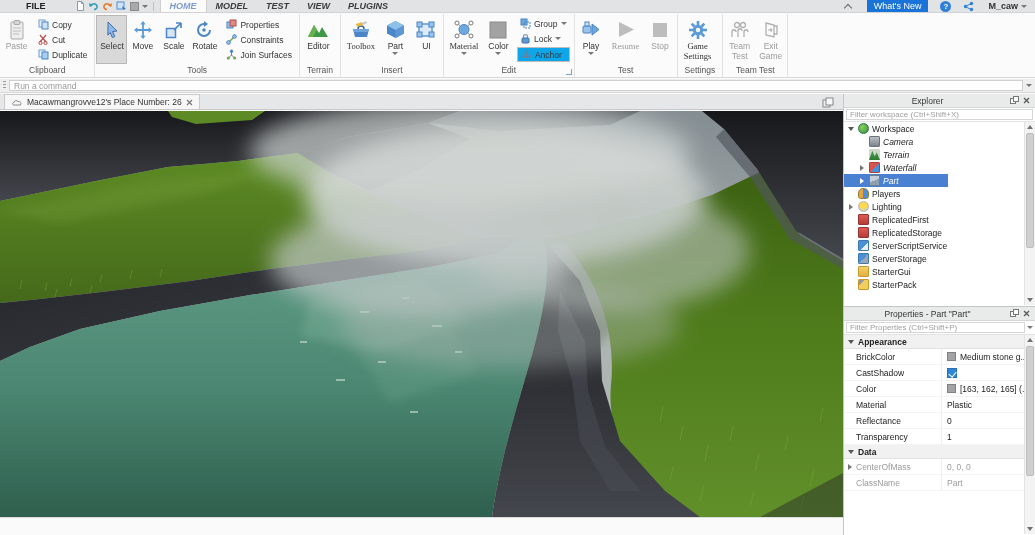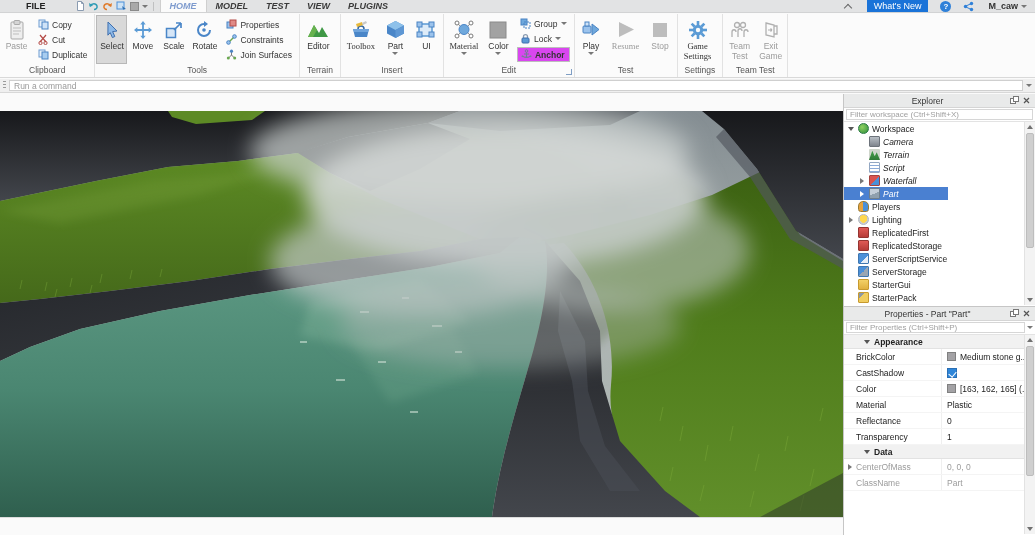--- a/index.html
+++ b/index.html
@@ -32,21 +32,21 @@
   .ritems { flex:1; display:flex; align-items:stretch; }
   .rglabel { text-align:center; font-size:8.5px; color:#555; padding:1px 6px 2px; white-space:nowrap; }
   .rbtn { display:flex; flex-direction:column; align-items:center; width:31px; padding-top:3px; gap:1px;
           font-size:8.5px; color:#333; text-align:center; line-height:9px; }
   .rbtn.w34 { width:35px; } .rbtn.w38 { width:38px;font-family:Liberation Serif, serif; }
   .rbtn .ricon { height:23px; display:flex; align-items:center; justify-content:center; }
   .rbtn.selected { background:#d9d9d9; border:1px solid #b8b8b8; padding-top:2px; }
   .rbtn.disabled { color:#9b9b9b; }
   .smallcol { display:flex; flex-direction:column; justify-content:center; gap:2px; padding:0 3px; }
   .sbtn { display:flex; align-items:center; gap:3px; font-size:8.5px; color:#333; padding:1px 3px; white-space:nowrap; }
-  .sbtn.hl { background:#d946ef; border:1px solid #bdbdbd;font-weight:bold; }
+  .sbtn.hl { background:#0ea5e9; border:1px solid #bdbdbd; }
   .car { width:0; height:0; border-left:3px solid transparent; border-right:3px solid transparent;
          border-top:3px solid #777; display:inline-block; }
   .launcher { position:absolute; right:2px; bottom:2px; width:6px; height:6px;
               border-right:1px solid #7f9ec4; border-bottom:1px solid #7f9ec4; }
   .ic { display:inline-flex; align-items:center; justify-content:center; }
 
   
   #cmdbar { position:absolute; top:79px; left:0; width:1035px; height:14px; background:#efefef;
             border-bottom:1px solid #d8d8d8; display:flex; align-items:center; gap:3px; padding:0 3px; }
   .grip { width:3px; height:9px; background:repeating-linear-gradient(180deg,#9a9a9a 0 1px,transparent 1px 3px); }
@@ -111,21 +111,21 @@
   .vscroll { position:absolute; top:0; right:0; width:11px; bottom:0; background:#f3f3f3; border-left:1px solid #e2e2e2; }
   .sb-up, .sb-down { position:absolute; left:0; width:10px; height:10px; display:flex; align-items:center; justify-content:center; }
   .sb-up { top:0; } .sb-down { bottom:0; }
   .tri-u { width:0;height:0;border-left:3px solid transparent;border-right:3px solid transparent;border-bottom:4px solid #707070; }
   .tri-d { width:0;height:0;border-left:3px solid transparent;border-right:3px solid transparent;border-top:4px solid #707070; }
   .sb-thumb { position:absolute; left:1px; width:8px; background:#cfcfcf; border:1px solid #bdbdbd; border-radius:2px; }
 
   
   #pbody { position:relative; height:199px; background:#fff; overflow:hidden; }
   .psec { height:14px; background:#f1f1f1; border-bottom:1px solid #e2e2e2; display:flex; align-items:center; gap:4px;
-          padding-left:20px; font-weight:bold; font-size:8.5px; color:#222; }
+          padding-left:4px; font-weight:bold; font-size:8.5px; color:#222; }
   .prow { height:16px; display:flex; align-items:center; border-bottom:1px solid #f4f4f4; font-size:8.5px; }
   .pexp { width:12px; display:flex; justify-content:center; flex:0 0 12px; }
   .pname { width:86px; flex:0 0 86px; color:#222; border-right:1px solid #efefef; align-self:stretch; display:flex; align-items:center; }
   .pval { flex:1; padding-left:5px; display:flex; align-items:center; gap:4px; color:#222; }
   .prow.ro .pname, .prow.ro .pval { color:#9b9b9b; }
   .swatch { width:9px; height:9px; border:1px solid #808080; flex:0 0 9px; }
   .checkbox { width:10px; height:10px; background:#2f86d9; border:1px solid #2a6fb4; position:relative; }
   .checkbox::after { content:""; position:absolute; left:2px; top:1px; width:4px; height:6px;
                      border-right:1.5px solid #fff; border-bottom:1.5px solid #fff; transform:rotate(40deg); }
   .truncval { white-space:nowrap; overflow:hidden; }
@@ -523,20 +523,41 @@
       <div class="rglabel">Team Test</div>
     </div>
   </div>
 
   <div id="cmdbar">
     <span class="grip"></span>
     <input type="text" placeholder="Run a command" style="">
     <span class="car"></span>
   </div>
 
+  <div id="tabbar">
+    <div class="doctab">
+      <span class="ic">
+          <svg width="12" height="8">
+            <path d="M3,7 C1,7 1,4.5 3,4.5 C3,2.5 6,2 7,3.5 C9.5,3 10.5,5 9.5,7 Z" fill="none" stroke="#8a8a8a"></path>
+          </svg>
+        </span>
+      <span>Macawmangrovve12's Place Number: 26</span>
+      <span class="ic">
+          <svg width="7" height="7">
+            <path d="M1,1 L6,6 M6,1 L1,6" stroke="#777" stroke-width="1.2"></path>
+          </svg>
+        </span>
+    </div>
+    <span class="float-btn">
+        <svg width="12" height="11">
+          <rect x="1" y="3" width="7" height="7" fill="#eee" stroke="#888"></rect>
+          <rect x="4" y="1" width="7" height="7" fill="#f8f8f8" stroke="#888"></rect>
+        </svg>
+      </span>
+  </div>
 
   <div id="viewport">
     <svg viewBox="0 0 843 406" preserveAspectRatio="none">
       <defs>
         <linearGradient id="sky" x1="0" y1="0" x2="0" y2="1">
           <stop offset="0" stop-color="#848d92"></stop>
             <stop offset="0.5" stop-color="#a8b0ae"></stop>
             <stop offset="1" stop-color="#b8bfbc"></stop>
         </linearGradient>
         <linearGradient id="rockG" x1="0" y1="0" x2="0" y2="1">
@@ -658,25 +679,20 @@
           <span>Camera</span>
         </div>
         <div class="trow d1">
           <span class="tw"></span>
           <span class="ei ei-terrain">
               <i></i>
             </span>
           <span>Terrain</span>
         </div>
         <div class="trow d1">
-          <span class="tw"></span>
-          <span class="ei ei-script"></span>
-          <span>Script</span>
-        </div>
-        <div class="trow d1">
           <span class="tw">
               <span class="arr-r"></span>
             </span>
           <span class="ei ei-model"></span>
           <span>Waterfall</span>
         </div>
         <div class="trow d1 selected">
           <span class="tw">
               <span class="arr-r white"></span>
             </span>

